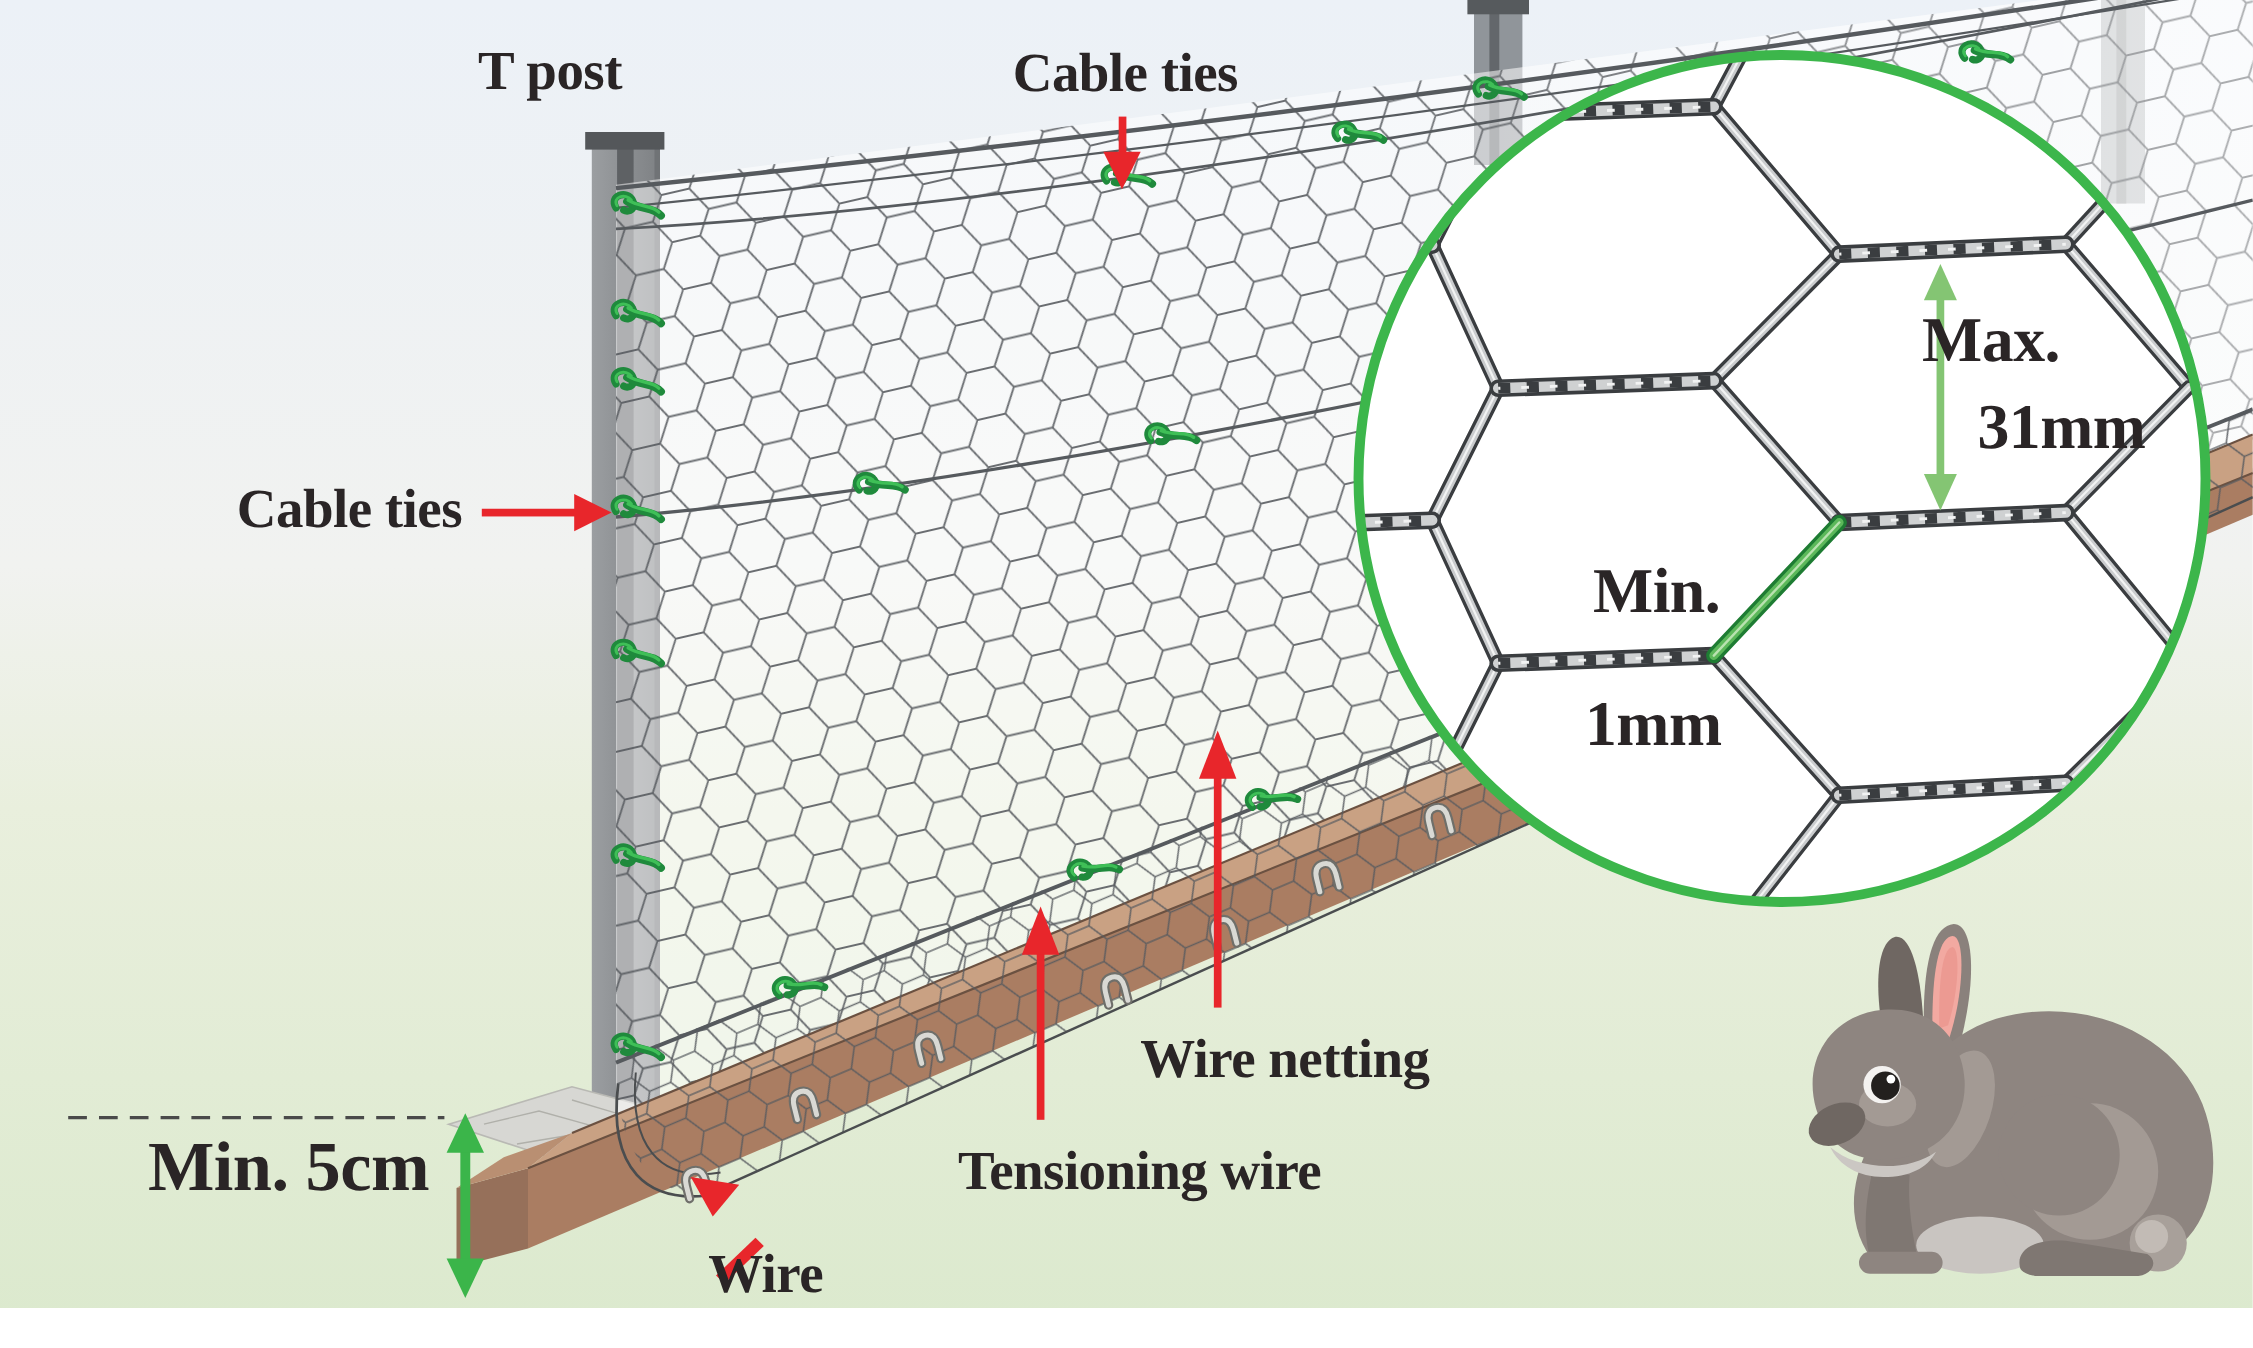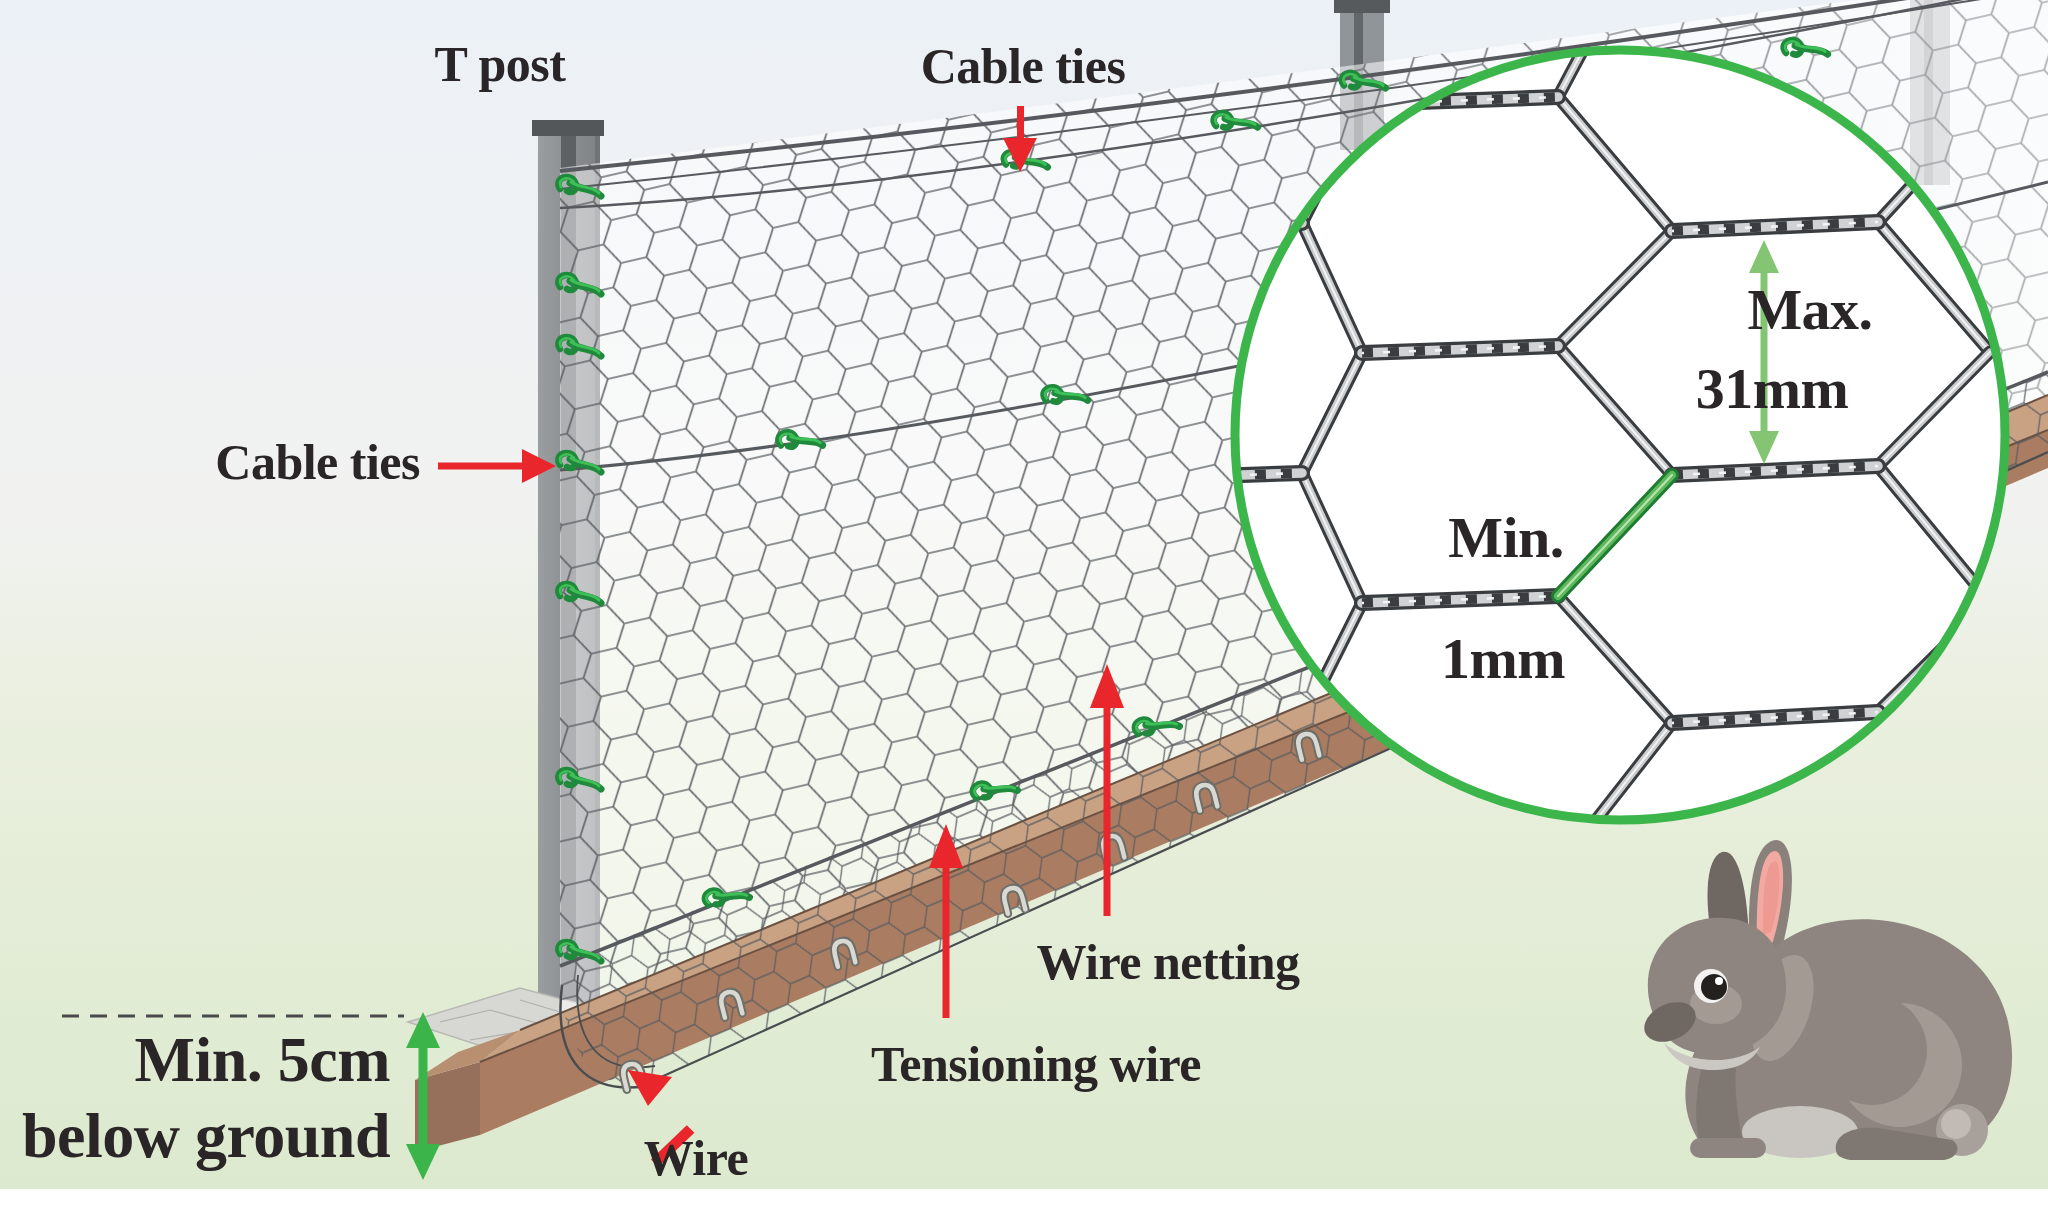--- a/index.html
+++ b/index.html
@@ -336,18 +336,17 @@
   </g>
 </svg>
 
   <div class="lbl" style="left:500px;top:64px;">T post</div>
   <div class="lbl" style="left:1023px;top:66px;">Cable ties</div>
   <div class="lbl ralign" style="left:420px;top:462px;">Cable ties</div>
   <div class="lbl" style="left:1168px;top:962px;">Wire netting</div>
   <div class="lbl" style="left:1036px;top:1064px;">Tensioning wire</div>
   <div class="lbl" style="left:696px;top:1158px;">Wire</div>
   <div class="lbl big ralign" style="left:390px;top:1060px;">Min. 5cm</div>
-  <div class="lbl big ralign" style="left:390px;top:1136px;">below ground</div>
   <div class="lbl lens" style="left:1768px;top:310px;margin-left:42px;">Max.</div>
-  <div class="lbl lens" style="left:1772px;top:389px;text-align:right;">31mm</div>
+  <div class="lbl lens" style="left:1874px;top:389px;text-align:right;">31mm</div>
   <div class="lbl lens" style="left:1506px;top:538px;">Min.</div>
   <div class="lbl lens" style="left:1503px;top:659px;">1mm</div>
 </div>
 
 </body></html>

